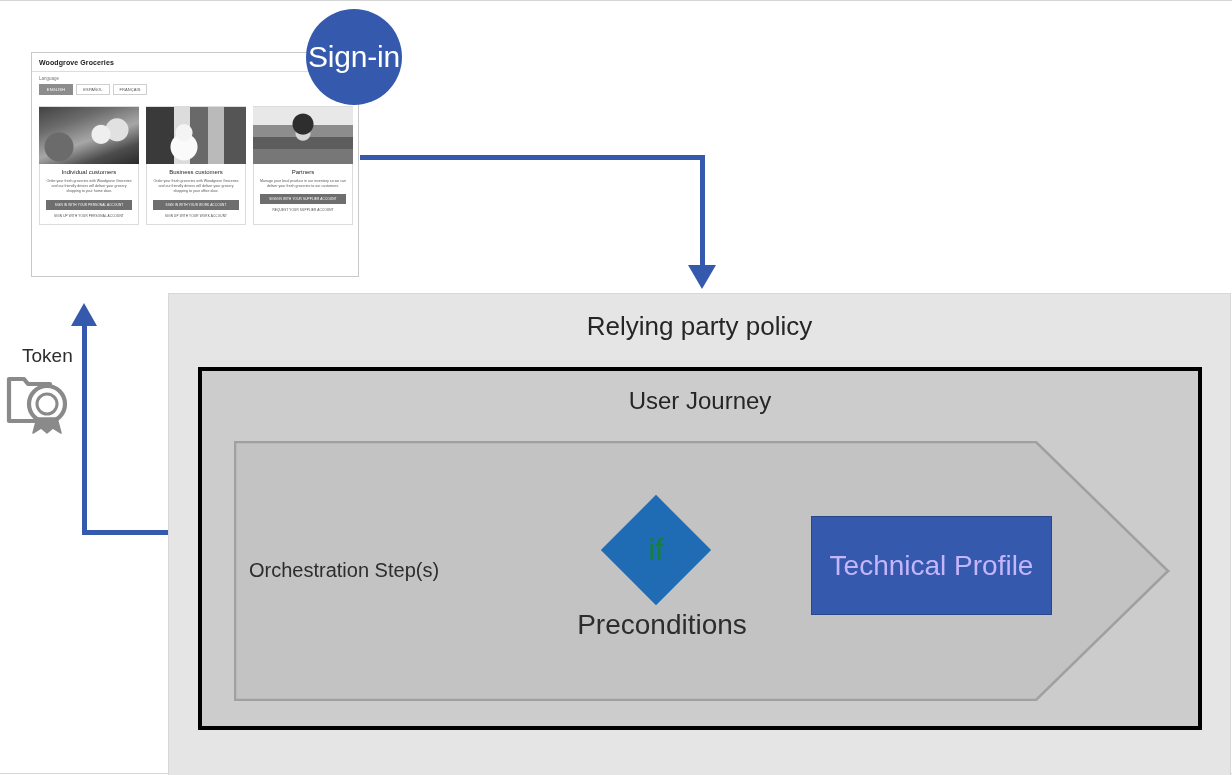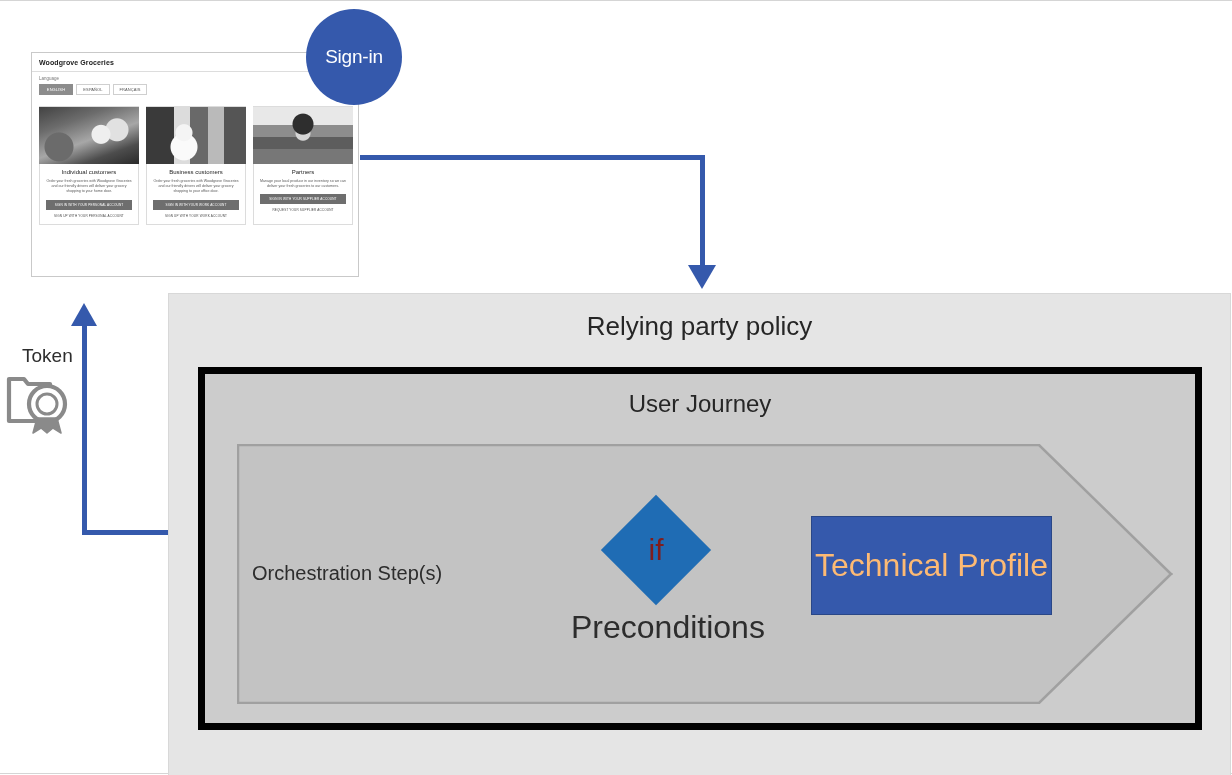--- a/index.html
+++ b/index.html
@@ -188,21 +188,21 @@
     width: 96px;
     height: 96px;
     border-radius: 50%;
     background: #3559ac;
     display: flex;
     align-items: center;
     justify-content: center;
   }
   #signin-label {
     color: #ffffff;
-    font-size: 19px;
+    font-size: 30px;
     letter-spacing: -0.2px;
   }
 
   
   #token-label {
     position: absolute;
     left: 9px;
     top: 345px;
     font-size: 19px;
     color: #2d2d2d;
@@ -266,21 +266,21 @@
   }
 
   
   #user-journey {
     position: absolute;
     left: 29px;
     top: 73px;
     width: 1004px;
     height: 363px;
     background: #cccccc;
-    border: 7px solid #000000;
+    border: 4px solid #000000;
     box-sizing: border-box;
   }
   #user-journey-title {
     position: absolute;
     left: 0;
     top: 16px;
     width: 100%;
     text-align: center;
     font-size: 24px;
     color: #262626;
@@ -332,50 +332,50 @@
     transform: rotate(45deg);
   }
   #if-diamond-label {
     position: absolute;
     left: 0; top: 0;
     width: 110px;
     height: 110px;
     display: flex;
     align-items: center;
     justify-content: center;
-    color: #7f1d1d;
+    color: #15803d;
     font-size: 30px;
   }
   #preconditions-label {
     position: absolute;
     left: 571px;
     top: 609px;
     width: 182px;
     text-align: center;
-    font-size: 32px;
+    font-size: 28px;
     color: #2d2d2d;
   }
 
   
   #technical-profile {
     position: absolute;
     left: 811px;
     top: 516px;
     width: 241px;
     height: 99px;
     background: #3559ac;
     border: 1px solid #2a4787;
     box-sizing: border-box;
     display: flex;
     align-items: center;
     justify-content: center;
   }
   #technical-profile-label {
-    color: #fdba74;
-    font-size: 32px;
+    color: #c4b5fd;
+    font-size: 28px;
   }
 </style>
 </head>
 <body>
 
 <div id="canvas">
 
   <div class="frame-line top"></div>
   <div class="frame-line bottom"></div>
 

